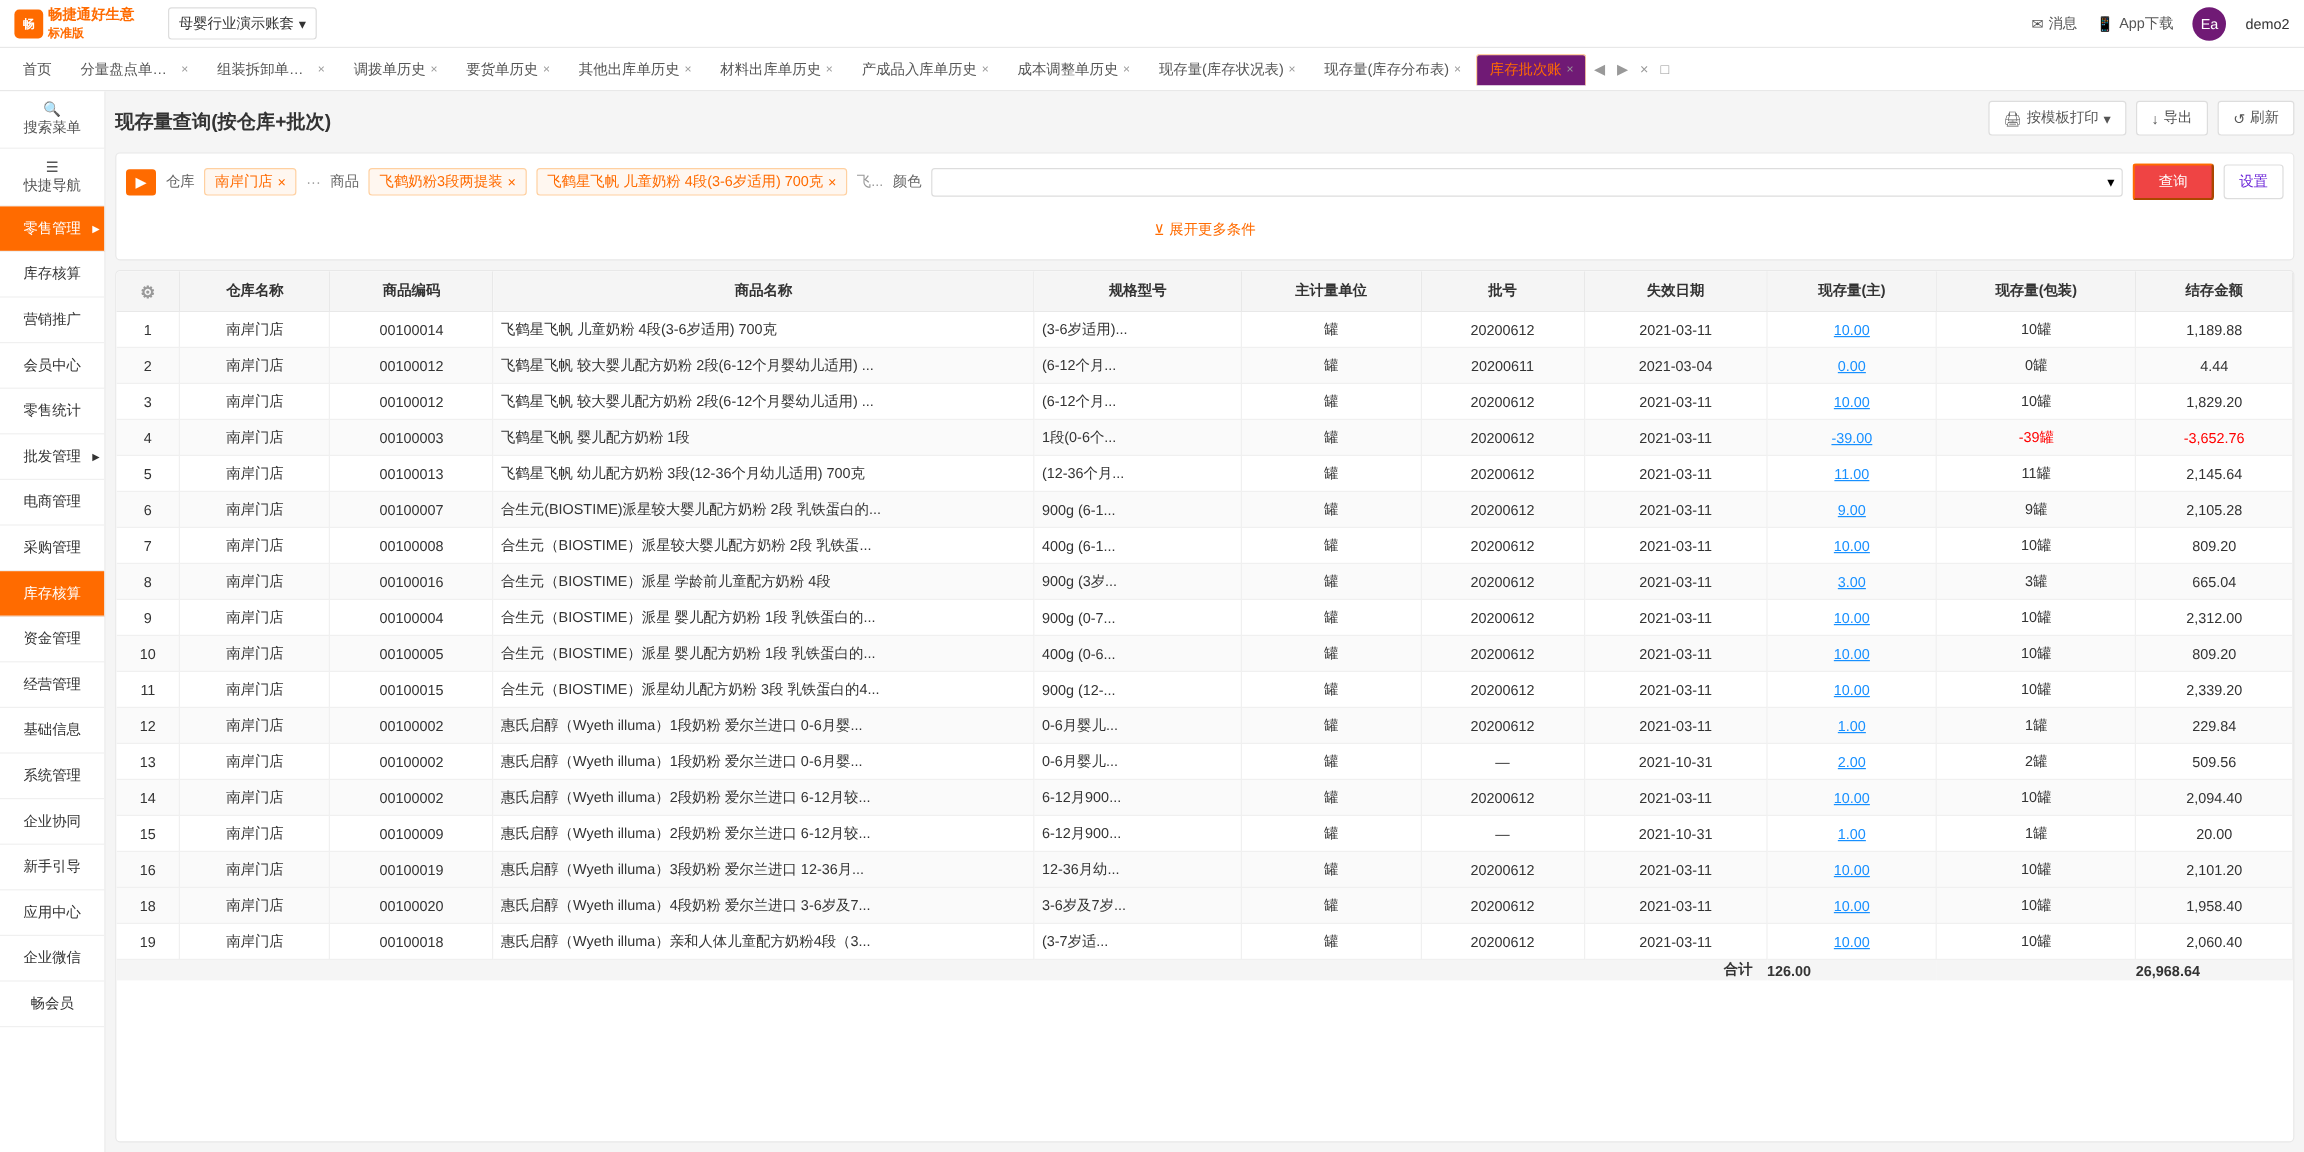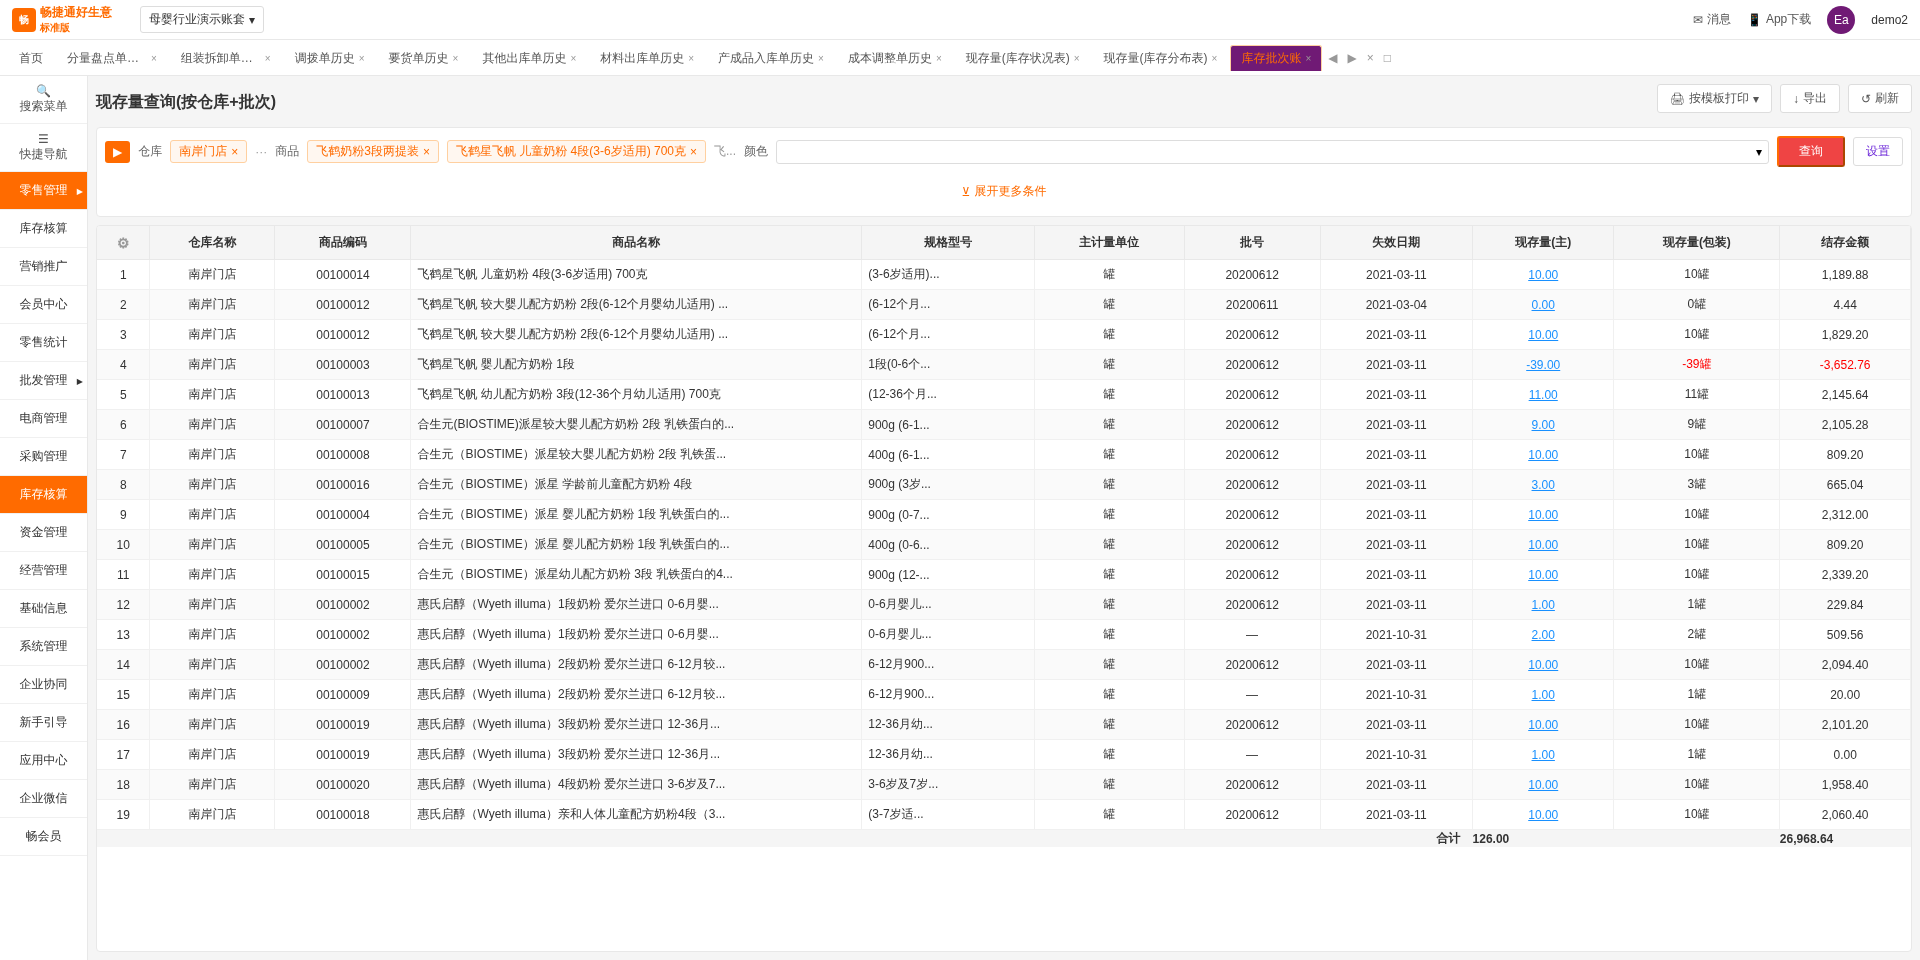--- a/index.html
+++ b/index.html
@@ -509,33 +509,20 @@
               <td>00100019</td>
               <td class="col-name">惠氏启醇（Wyeth illuma）3段奶粉 爱尔兰进口 12-36月...</td>
               <td class="col-spec">12-36月幼...</td>
               <td>罐</td>
               <td>20200612</td>
               <td>2021-03-11</td>
               <td class="link-style">10.00</td>
               <td>10罐</td>
               <td>2,101.20</td>
             </tr>
-            <tr class="row-odd">
-              <td>17</td>
-              <td>南岸门店</td>
-              <td>00100019</td>
-              <td class="col-name">惠氏启醇（Wyeth illuma）3段奶粉 爱尔兰进口 12-36月...</td>
-              <td class="col-spec">12-36月幼...</td>
-              <td>罐</td>
-              <td>—</td>
-              <td>2021-10-31</td>
-              <td class="link-style">1.00</td>
-              <td>1罐</td>
-              <td>0.00</td>
-            </tr>
             <tr class="row-even">
               <td>18</td>
               <td>南岸门店</td>
               <td>00100020</td>
               <td class="col-name">惠氏启醇（Wyeth illuma）4段奶粉 爱尔兰进口 3-6岁及7...</td>
               <td class="col-spec">3-6岁及7岁...</td>
               <td>罐</td>
               <td>20200612</td>
               <td>2021-03-11</td>
               <td class="link-style">10.00</td>

